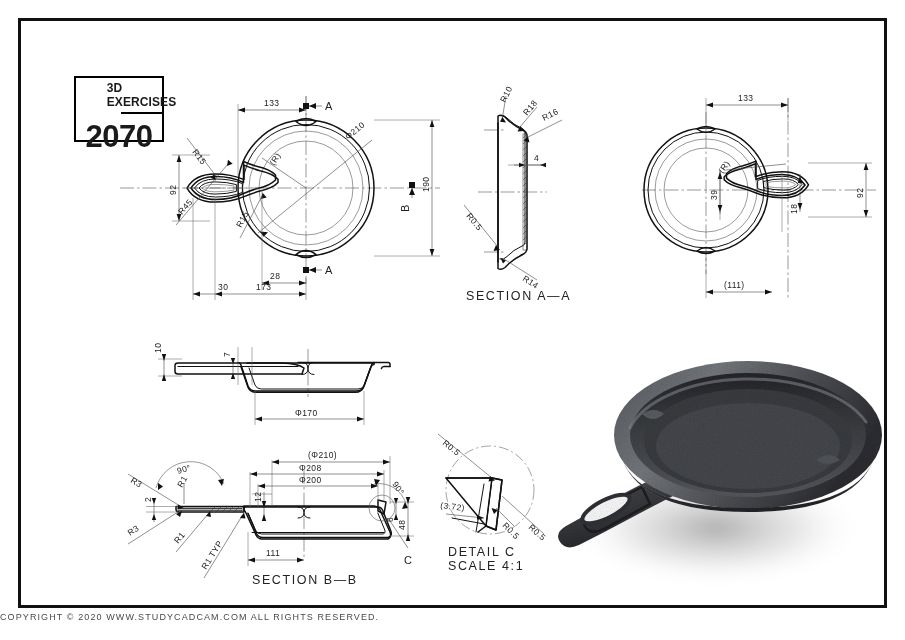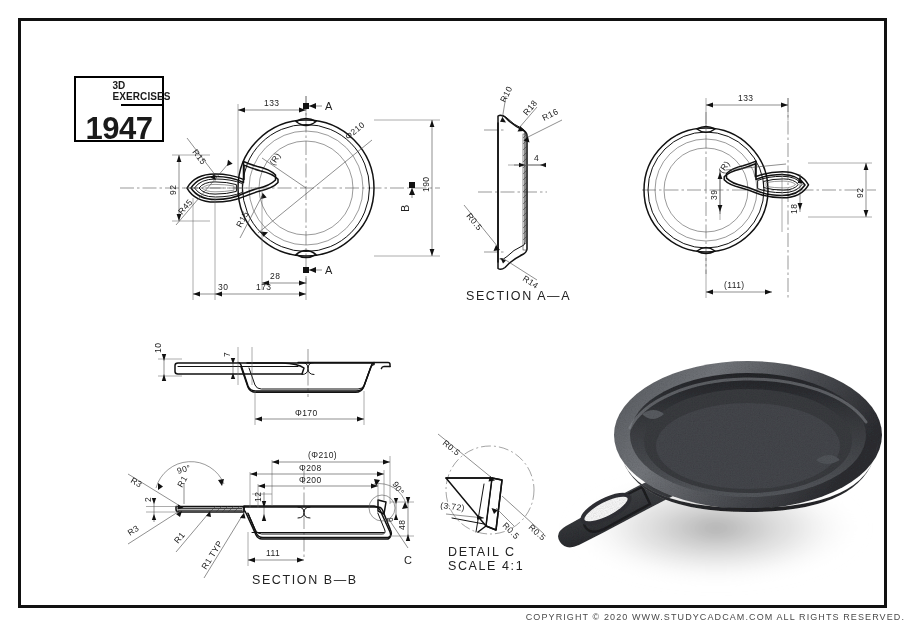--- a/index.html
+++ b/index.html
@@ -16,23 +16,23 @@
     position:absolute;left:18px;top:18px;width:869px;height:590px;
     border:3px solid #111;box-sizing:border-box;background:#fff;
   }
 
   
   #titleblock{
     position:absolute;left:74px;top:76px;width:90px;height:66px;
     border:2px solid #000;background:#fff;box-sizing:border-box;z-index:40;
   }
   #titleblock .tb-head{
-    height:28px;border-bottom:2px solid #000;box-sizing:border-box;
+    height:36px;border-bottom:2px solid #000;box-sizing:border-box;
     display:flex;align-items:center;justify-content:center;
-    font-size:10px;font-weight:bold;letter-spacing:.1px;margin-left:45px;
+    font-size:12px;font-weight:bold;letter-spacing:.1px;margin-left:45px;
   }
   #titleblock .tb-num{
     height:44px;display:flex;align-items:center;justify-content:center;
     font-size:31px;font-weight:bold;letter-spacing:-0.5px;line-height:1;
   }
 
   
   .view{position:absolute;}
   svg{display:block;overflow:visible;}
   .ol{fill:none;stroke:#111;stroke-width:1.5;stroke-linejoin:round;stroke-linecap:round;}
@@ -47,34 +47,34 @@
   .lbl{font-family:"Liberation Sans", sans-serif;font-size:12.5px;fill:#222;letter-spacing:1.6px;}
   .lbl-sm{font-family:"Liberation Sans", sans-serif;font-size:11px;fill:#222;letter-spacing:1.3px;}
   .marker{font-family:"Liberation Sans", sans-serif;font-size:11px;fill:#222;}
   .sq{fill:#111;}
 
   
   #render{position:absolute;left:556px;top:352px;width:332px;height:250px;z-index:5;}
 
   
   #footer{
-    position:absolute;left:0;top:612px;width:905px;text-align:right;
+    position:absolute;left:0;top:612px;width:905px;text-align:left;
     font-size:9px;letter-spacing:1.1px;color:#4a4a4a;
   }
 </style>
 </head>
 <body>
 
 <div id="sheet">
 
   <div id="frame"></div>
 
   <div id="titleblock">
     <div class="tb-head">3D EXERCISES</div>
-    <div class="tb-num">1947</div>
+    <div class="tb-num">2070</div>
   </div>
 
   <div class="view" style="left:110px;top:78px;">
   <svg width="340" height="232" viewBox="0 0 340 232">
 
     <line class="center" x1="10" y1="110" x2="330" y2="110"></line>
     <line class="center" x1="196" y1="18" x2="196" y2="206"></line>
 
     <circle class="ol" cx="196" cy="110" r="68"></circle>
     <circle class="ol-t" cx="196" cy="110" r="63.5"></circle>

